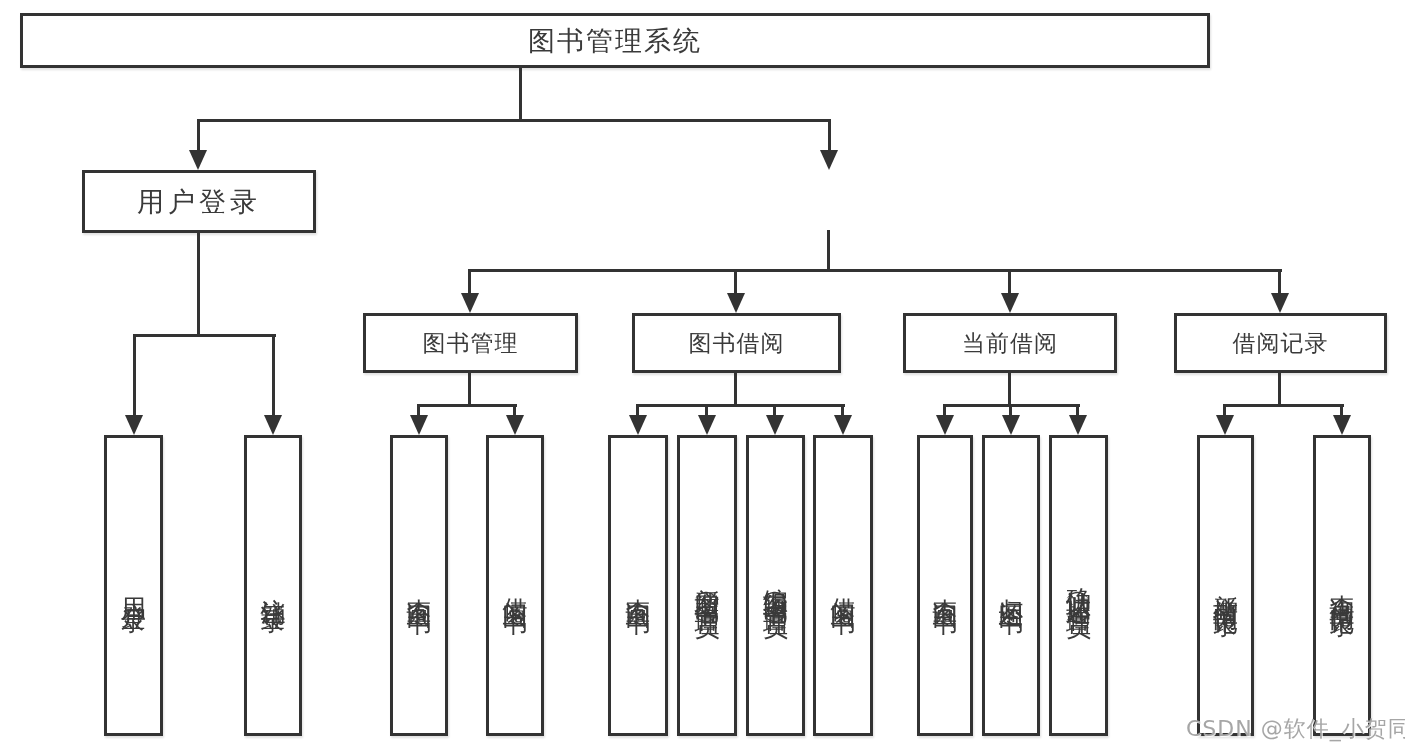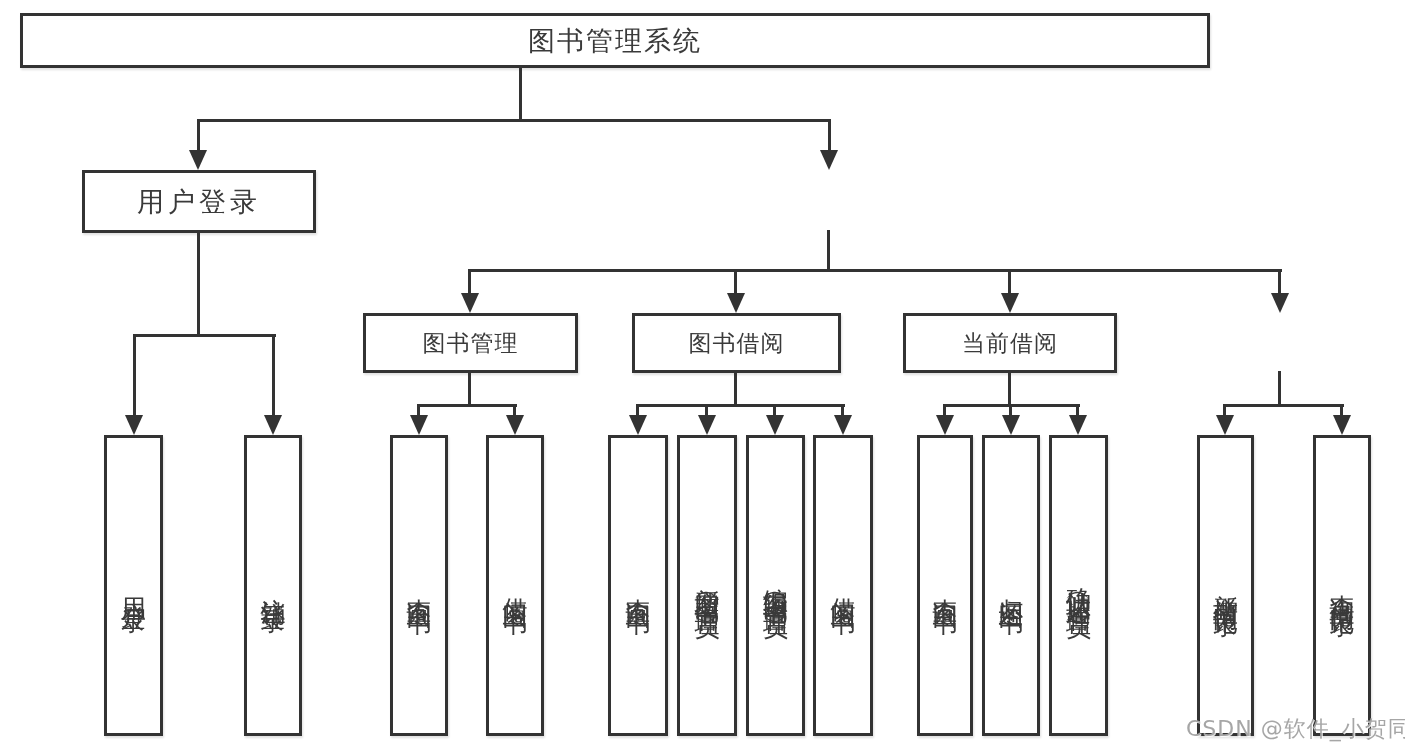--- a/index.html
+++ b/index.html
@@ -39,20 +39,21 @@
 
 <div id="canvas">
 
   <div class="box root-box" style="left:20px; top:13px; width:1190px; height:55px;">图书管理系统</div>
 
   <div class="box l2-box" style="left:82px; top:170px; width:234px; height:63px;">用户登录</div>
 
   <div class="box l3-box" style="left:363px; top:313px; width:215px; height:60px;">图书管理</div>
   <div class="box l3-box" style="left:903px; top:313px; width:214px; height:60px;">当前借阅</div>
   <div class="box l3-box" style="left:632px; top:313px; width:209px; height:60px;">图书借阅</div>
+  <div class="box l3-box" style="left:1174px; top:313px; width:213px; height:60px;">借阅记录</div>
 
   <div class="box leaf-box" style="left:104px; top:435px; width:59px; height:301px;">用户登录</div>
   <div class="box leaf-box" style="left:244px; top:435px; width:58px; height:301px;">注销登录</div>
 
   <div class="box leaf-box" style="left:390px; top:435px; width:58px; height:301px;">查询图书</div>
   <div class="box leaf-box" style="left:486px; top:435px; width:58px; height:301px;">借阅图书</div>
 
   <div class="box leaf-box" style="left:608px; top:435px; width:60px; height:301px;">查询图书</div>
   <div class="box leaf-box" style="left:677px; top:435px; width:60px; height:301px;">新增图书（管理员）</div>
   <div class="box leaf-box" style="left:746px; top:435px; width:59px; height:301px;">编辑图书（管理员）</div>

